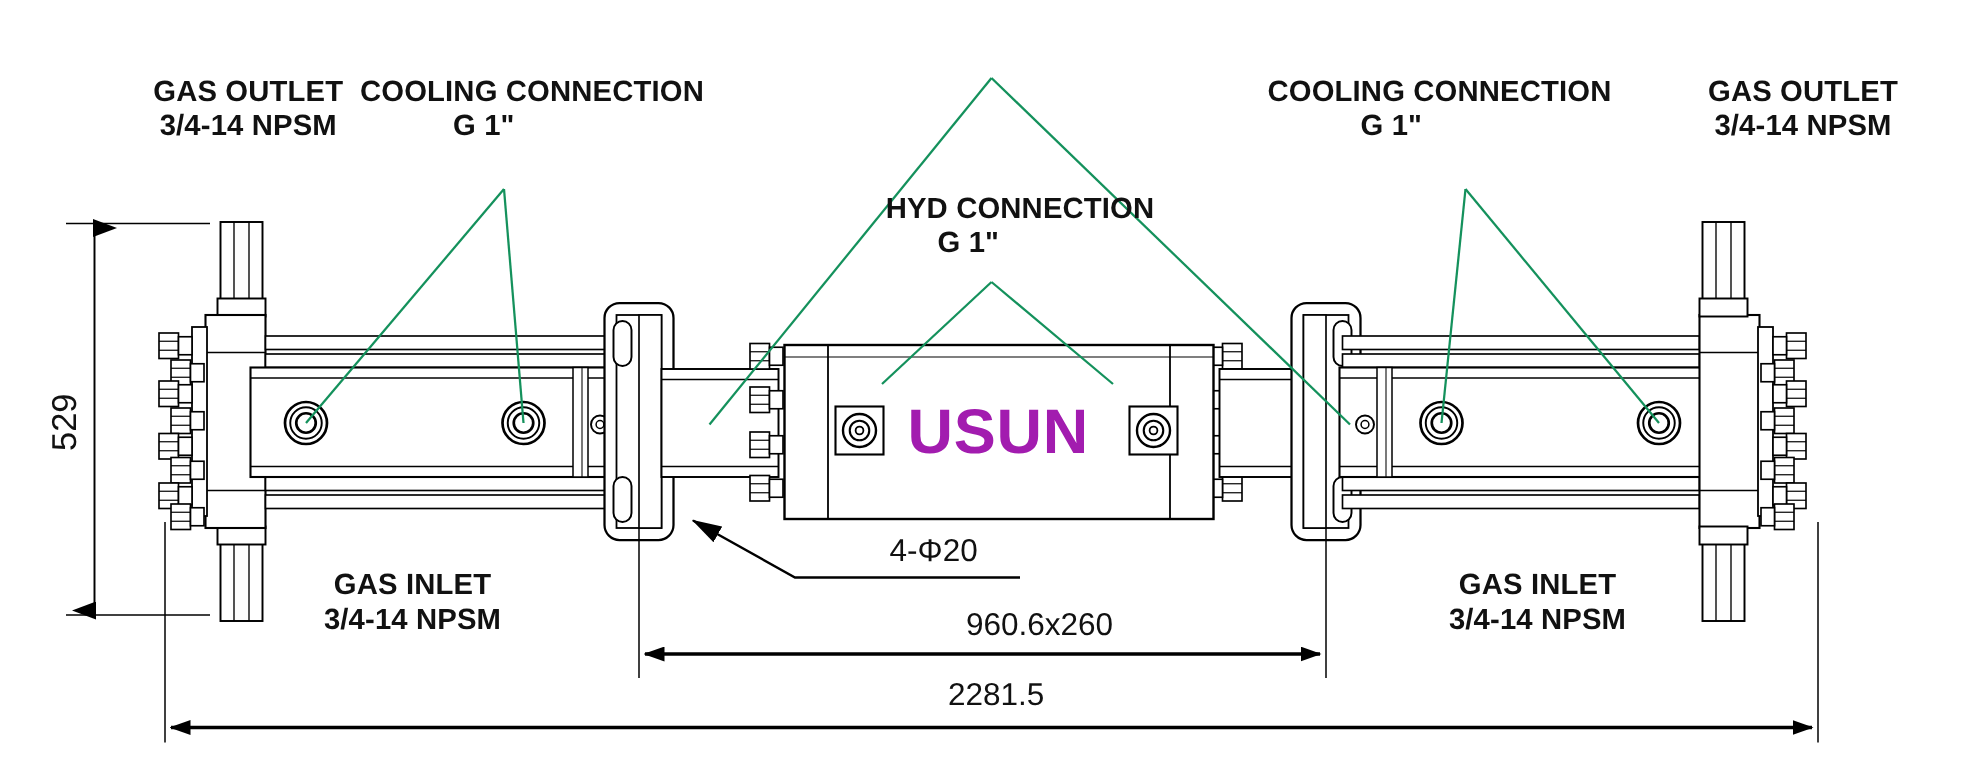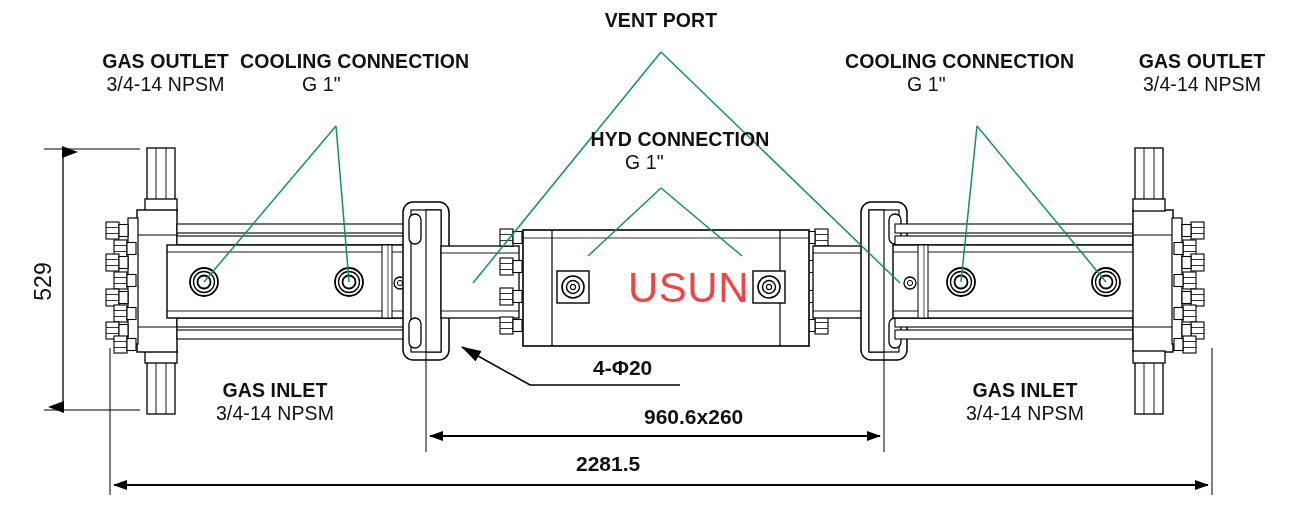--- a/index.html
+++ b/index.html
@@ -2,27 +2,27 @@
 <html><head>
 <meta charset="utf-8">
 <style>
   html,body{margin:0;padding:0;background:#ffffff;}
   body{width:1310px;height:512px;overflow:hidden;
        font-family:"Liberation Sans", sans-serif;color:#000;}
   #stage{position:relative;width:1310px;height:512px;background:#fff;}
   #dwg{position:absolute;left:0;top:0;}
   .lbl{position:absolute;text-align:center;font-size:19.5px;font-weight:700;
        line-height:23px;letter-spacing:0.1px;white-space:nowrap;color:#111;}
-  .lbl .l2{font-weight:400;}
-  .dim{position:absolute;font-size:21px;font-weight:700;color:#111;
+  .lbl .l2{font-weight:700;}
+  .dim{position:absolute;font-size:21px;font-weight:400;color:#111;
        white-space:nowrap;line-height:24px;}
   .vdim{position:absolute;font-size:23px;font-weight:400;color:#111;
         transform:rotate(-90deg);transform-origin:50% 50%;white-space:nowrap;}
-  .usun-txt{position:absolute;font-size:42px;font-weight:400;color:#ef4444;
-            letter-spacing:0.5px;white-space:nowrap;margin-left:23px;}
+  .usun-txt{position:absolute;font-size:42px;font-weight:700;color:#a21caf;
+            letter-spacing:0.5px;white-space:nowrap;}
 </style>
 </head>
 <body>
 
 <div id="stage">
 
   <svg id="dwg" width="1310" height="512" viewBox="0 0 1310 512">
 
     <defs>
       <marker id="ahEnd" markerWidth="14" markerHeight="10" refX="13" refY="5" orient="auto" markerUnits="userSpaceOnUse">
@@ -276,23 +276,20 @@
   <div class="lbl" style="left:78px;top:50px;width:175px;">
     <div>GAS OUTLET</div>
     <div class="l2">3/4-14 NPSM</div>
   </div>
 
   <div class="lbl" style="left:240px;top:50px;width:240px;text-align:left;">
     <div>COOLING CONNECTION</div>
     <div class="l2" style="text-align:left;padding-left:62px;">G 1"</div>
   </div>
 
-  <div class="lbl" style="left:561px;top:9px;width:200px;">
-    <div>VENT PORT</div>
-  </div>
 
   <div class="lbl" style="left:580px;top:128px;width:200px;">
     <div>HYD CONNECTION</div>
     <div class="l2" style="text-align:left;padding-left:45px;">G 1"</div>
   </div>
 
   <div class="lbl" style="left:845px;top:50px;width:250px;text-align:left;">
     <div>COOLING CONNECTION</div>
     <div class="l2" style="text-align:left;padding-left:62px;">G 1"</div>
   </div>
@@ -313,15 +310,15 @@
   </div>
 
   <div class="usun-txt" style="left:605px;top:264px;">USUN</div>
 
   <div class="vdim" style="left:-2px;top:268px;width:90px;text-align:center;">529</div>
 
   <div class="dim" style="left:593px;top:356px;">4-Φ20</div>
 
   <div class="dim" style="left:644px;top:405px;">960.6x260</div>
 
-  <div class="dim" style="left:576px;top:452px;">2281.5</div>
+  <div class="dim" style="left:632px;top:452px;">2281.5</div>
 
 </div>
 
 </body></html>

